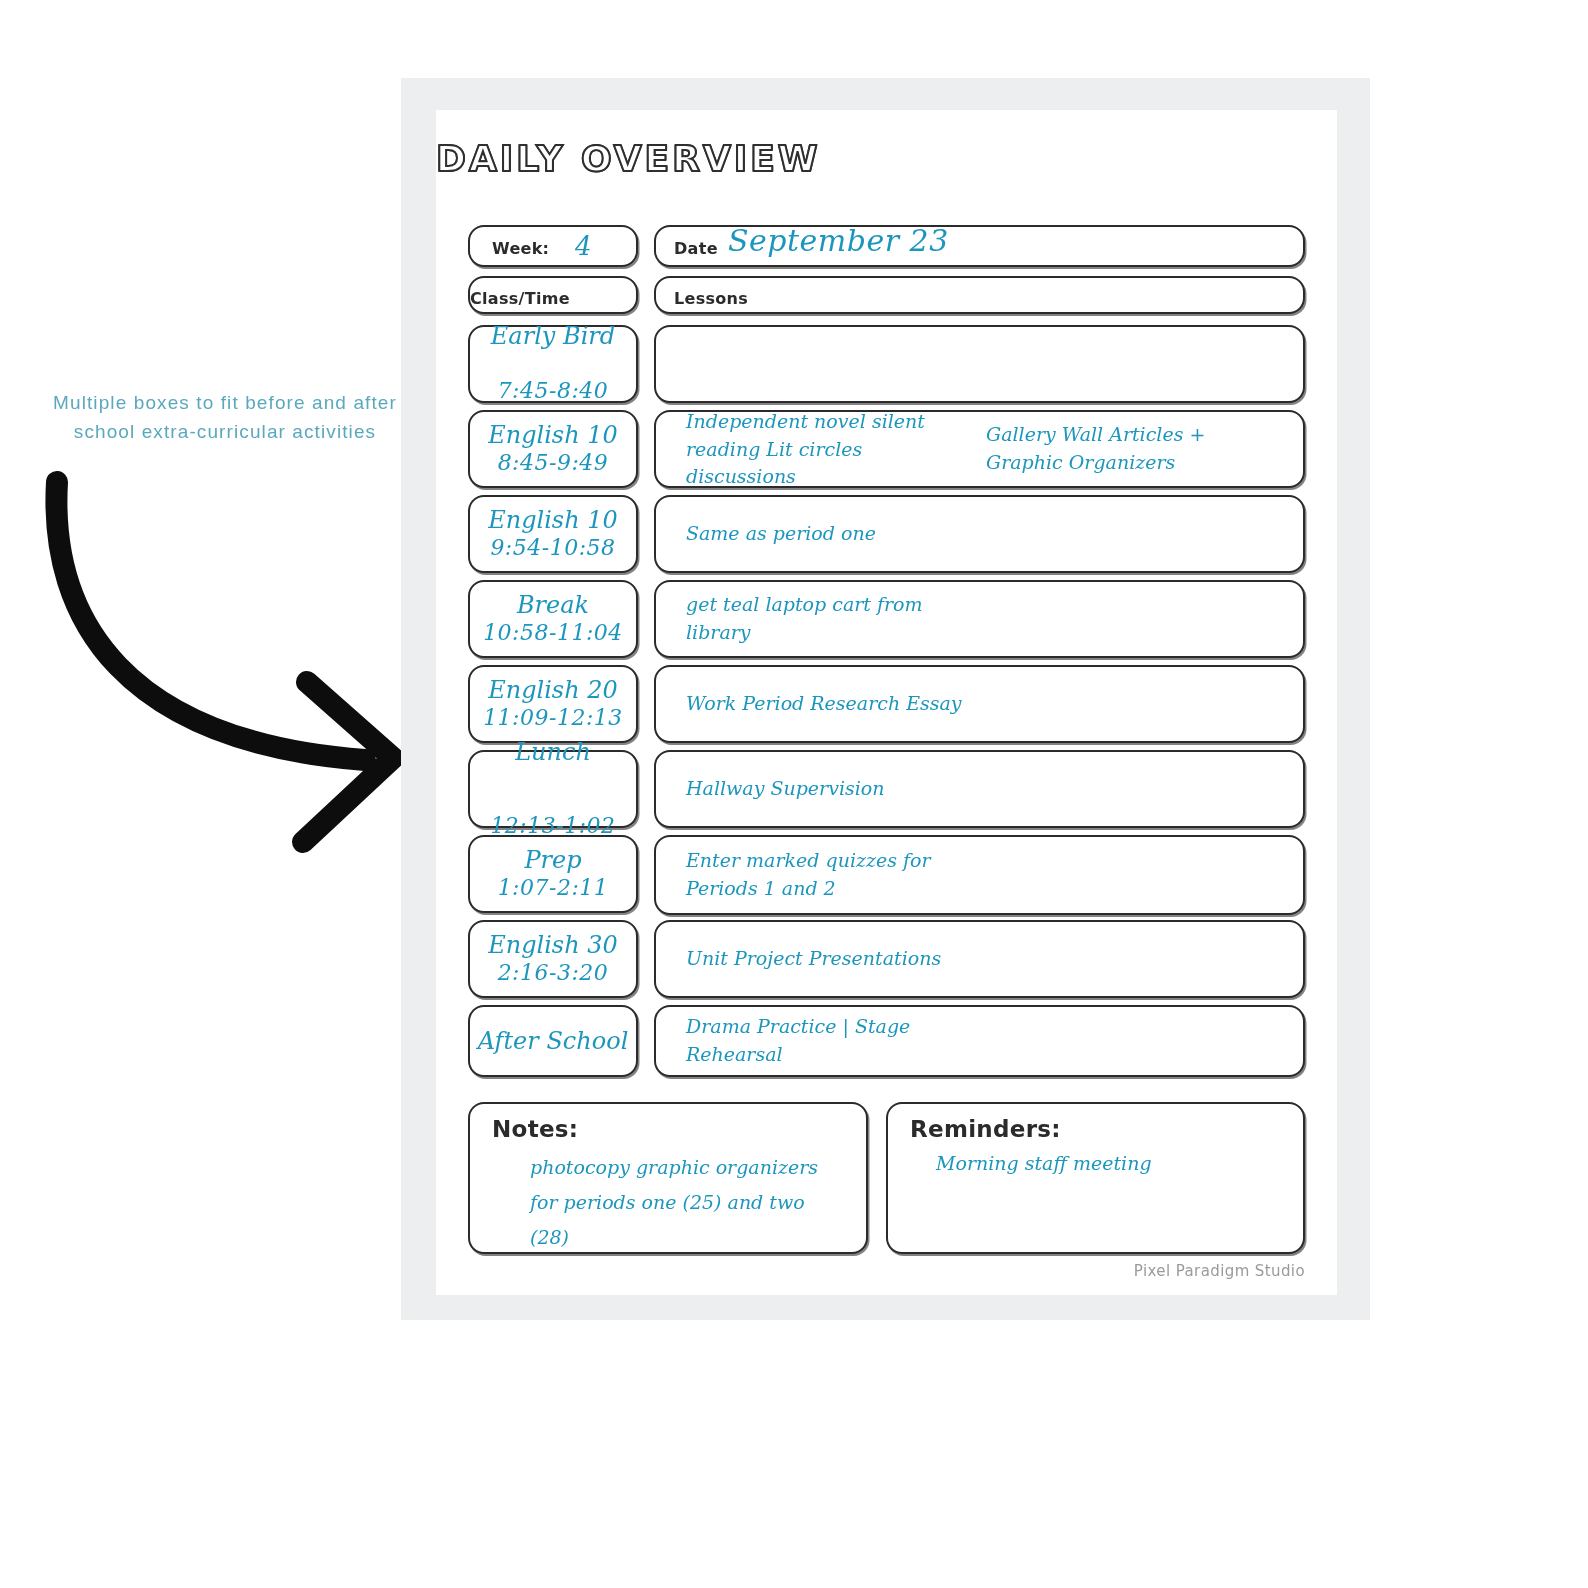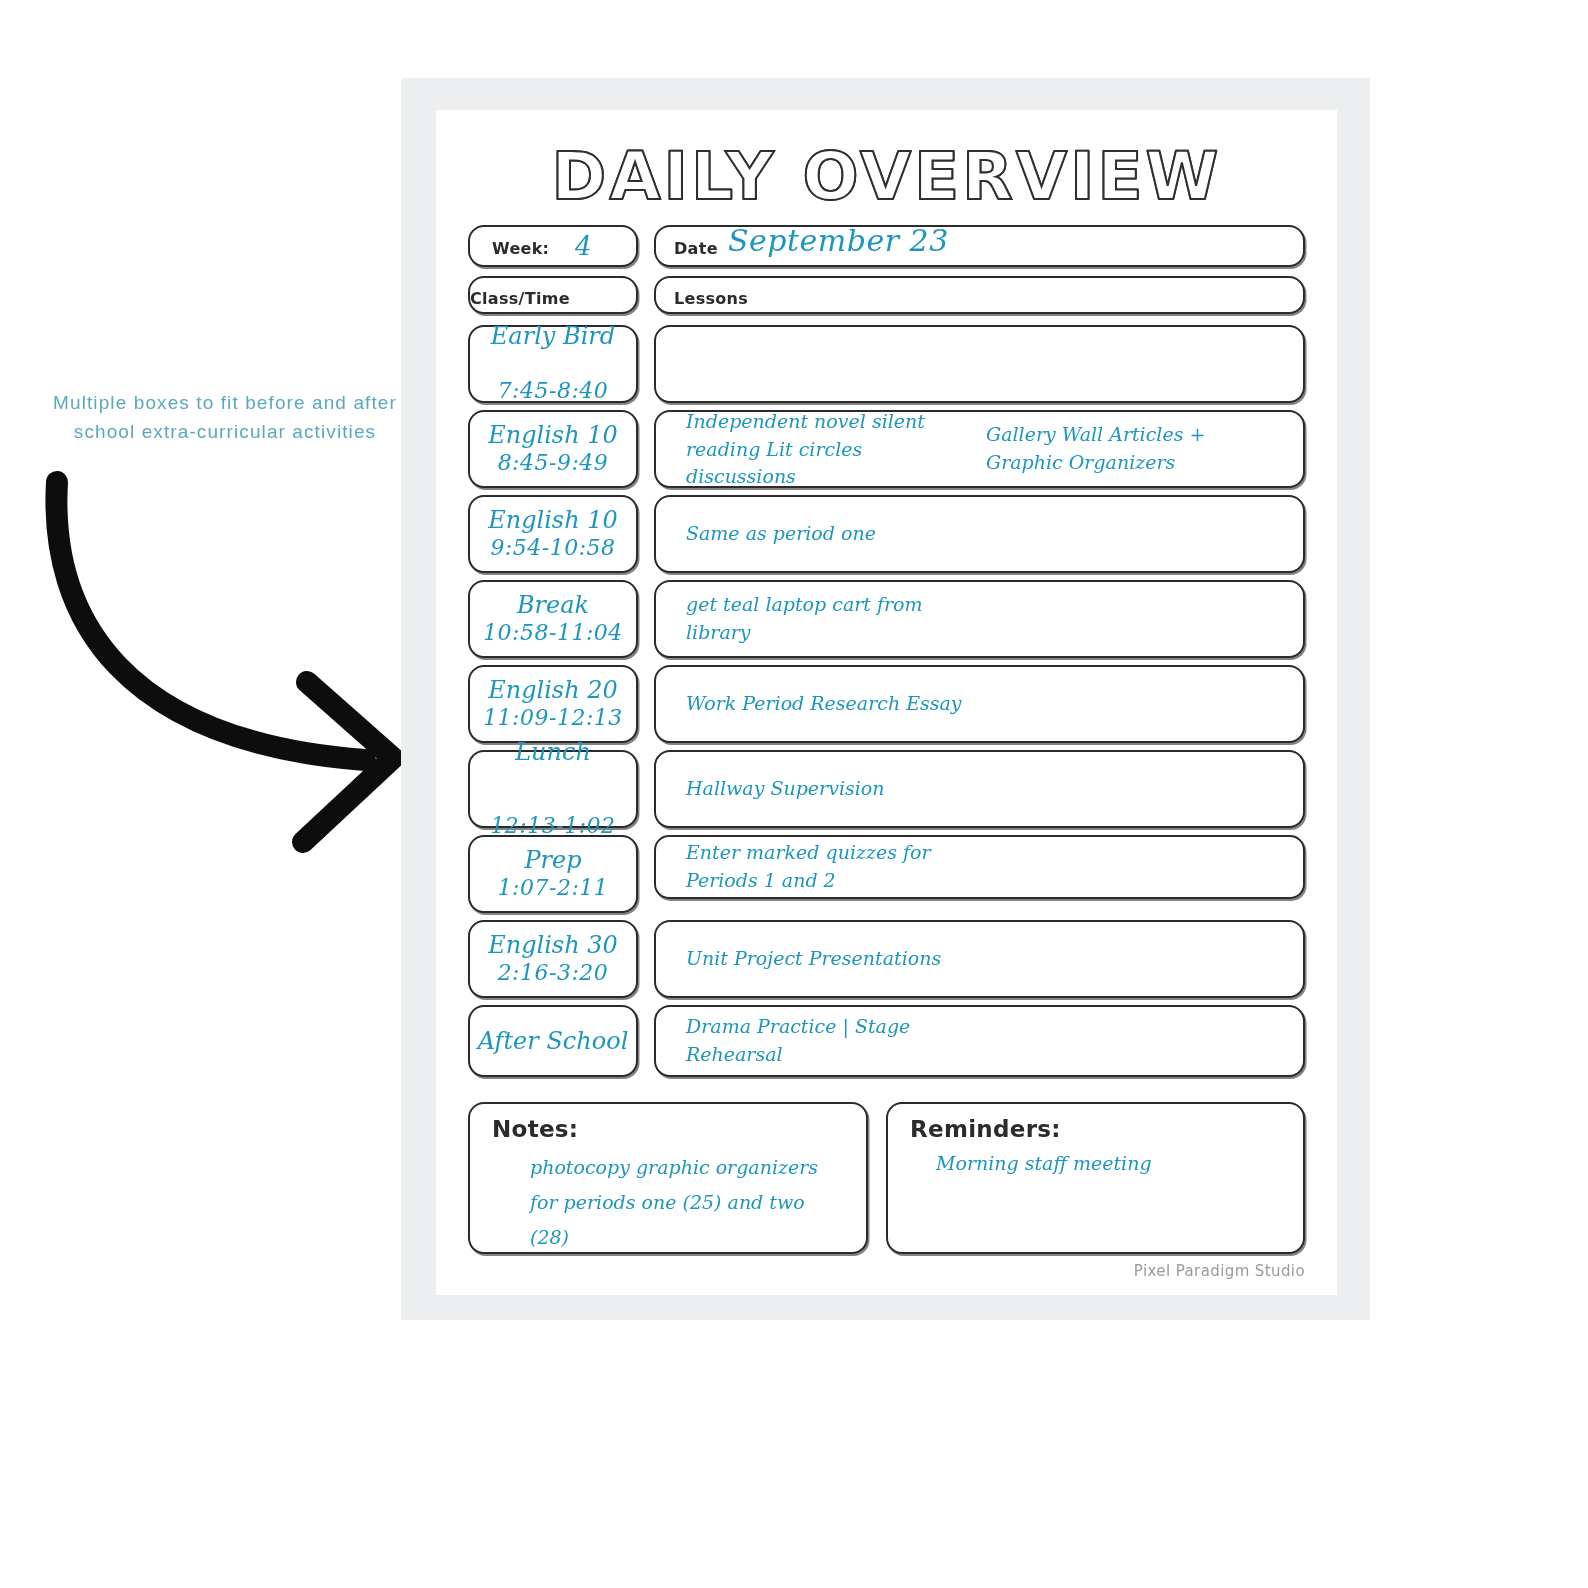--- a/index.html
+++ b/index.html
@@ -30,22 +30,21 @@
   }
   #page-sheet{
     position:absolute;left:35px;top:32px;
     width:901px;height:1185px;
     background:#ffffff;
   }
 
   
   #sheet-title{
     position:absolute;left:0;top:28px;width:901px;
-    text-align:center;
-    font-size:66px;
+    font-size:36px;
     font-weight:700;
     letter-spacing:3px;
     font-family:"DejaVu Sans", sans-serif;
     color:#ffffff;
     -webkit-text-stroke:2px #2f2f2f;
     text-shadow:
        1px 0 0 #2f2f2f, -1px 0 0 #2f2f2f,
        0 1px 0 #2f2f2f, 0 -1px 0 #2f2f2f;
   }
 
@@ -212,21 +211,21 @@
           <span class="ink period-name">Lunch</span>
           <span class="ink period-time">12:13-1:02</span>
         </div>
         <div class="row-lesson" style="top: 640px; height: 78px;">
           <span class="ink lesson-main">Hallway Supervision</span>
         </div>
         <div class="row-period" style="top: 725px; height: 78px;">
           <span class="ink period-name">Prep</span>
           <span class="ink period-time">1:07-2:11</span>
         </div>
-        <div class="row-lesson" style="top: 725px; height: 64px; border-radius: 15px;">
+        <div class="row-lesson" style="top: 725px; height: 80px;">
           <span class="ink lesson-main">Enter marked quizzes for Periods 1 and 2</span>
         </div>
         <div class="row-period" style="top: 810px; height: 78px;">
           <span class="ink period-name">English 30</span>
           <span class="ink period-time">2:16-3:20</span>
         </div>
         <div class="row-lesson" style="top: 810px; height: 78px;">
           <span class="ink lesson-main">Unit Project Presentations</span>
         </div>
         <div class="row-period" style="top: 895px; height: 72px;">

